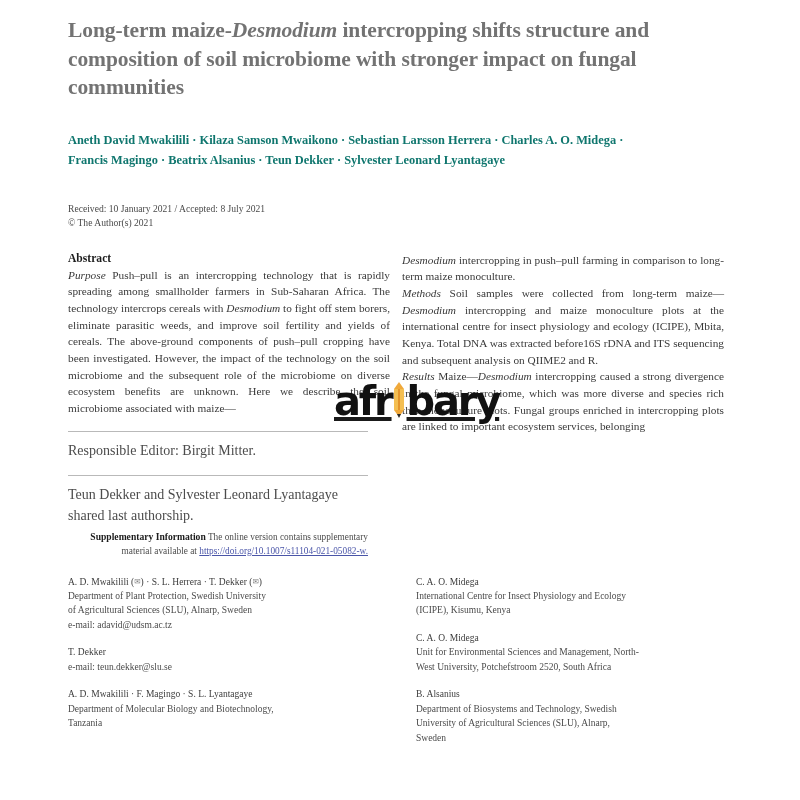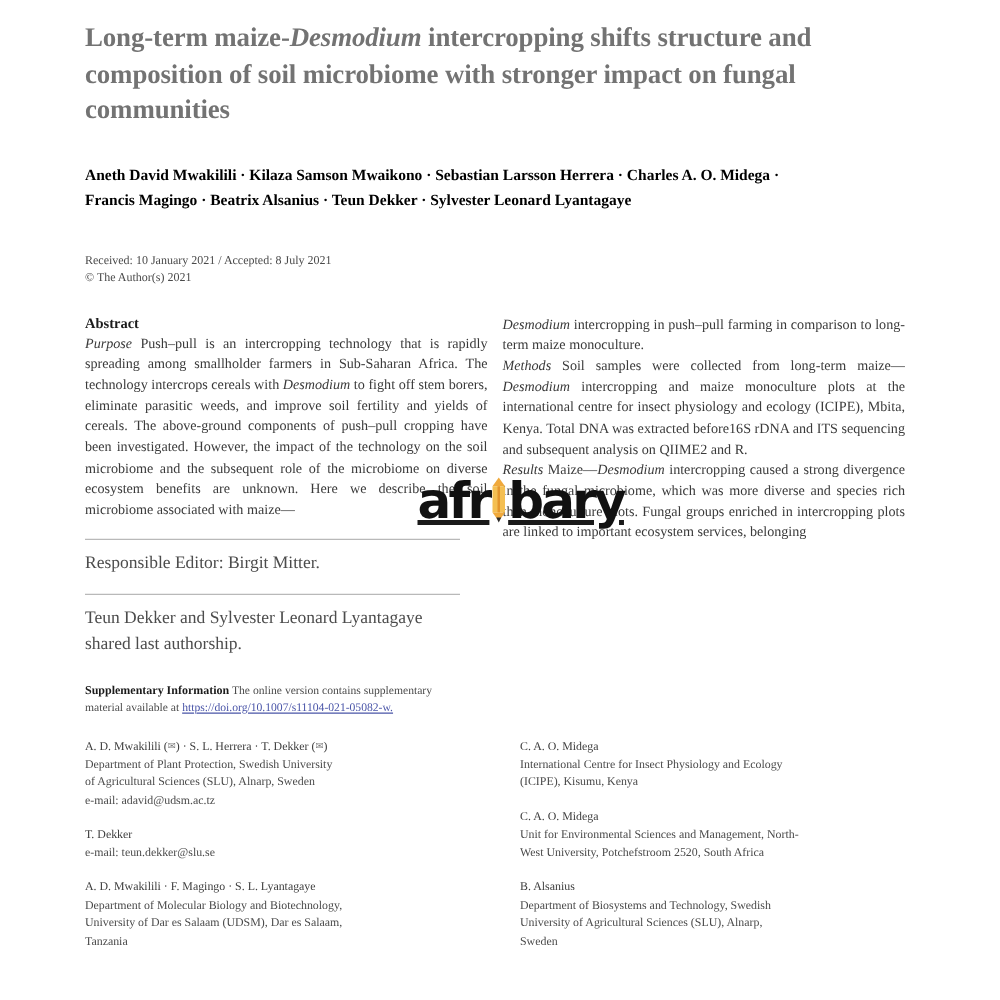--- a/index.html
+++ b/index.html
@@ -29,21 +29,21 @@
     width:680px;
   }
   .title i{font-style:italic;}
 
   
   .authors{
     margin-top:28px;
     font-size:12.4px;
     font-weight:bold;
     line-height:1.62;
-    color:#000000;
+    color:#0f766e;
     width:560px;
   }
 
   
   .dates{
     margin-top:32px;
     font-size:9.6px;
     line-height:1.45;
     color:#4a4a4a;
   }
@@ -79,25 +79,26 @@
     margin:14px 0 8px 0;width:300px;
   }
   .note{
     font-size:14px;
     line-height:1.5;
     color:#4c4c4c;
     width:308px;
   }
 
   .suppl{
-    margin-top:20px;
+    margin-top:4px;
     font-size:9.3px;
     line-height:1.5;
     width:300px;
     color:#4c4c4c;
+    text-align:right;
   }
   .suppl b{color:#1c1c1c;font-size:9.6px;}
   .link{color:#4a55a8;}
 
   
   .affils{
     margin-top:16px;
     display:flex;
     gap:26px;
     width:670px;
@@ -233,21 +234,20 @@
           <div>of Agricultural Sciences (SLU), Alnarp, Sweden</div>
           <div>e-mail: adavid@udsm.ac.tz</div>
         </div>
         <div class="aff">
           <div class="names">T. Dekker</div>
           <div>e-mail: teun.dekker@slu.se</div>
         </div>
         <div class="aff">
           <div class="names">A. D. Mwakilili · F. Magingo · S. L. Lyantagaye</div>
           <div>Department of Molecular Biology and Biotechnology,</div>
-          <div>University of Dar es Salaam (UDSM), Dar es Salaam,</div>
           <div>Tanzania</div>
         </div>
       </div>
     <div class="aff-col">
         <div class="aff">
           <div class="names">C. A. O. Midega</div>
           <div>International Centre for Insect Physiology and Ecology</div>
           <div>(ICIPE), Kisumu, Kenya</div>
         </div>
         <div class="aff">

